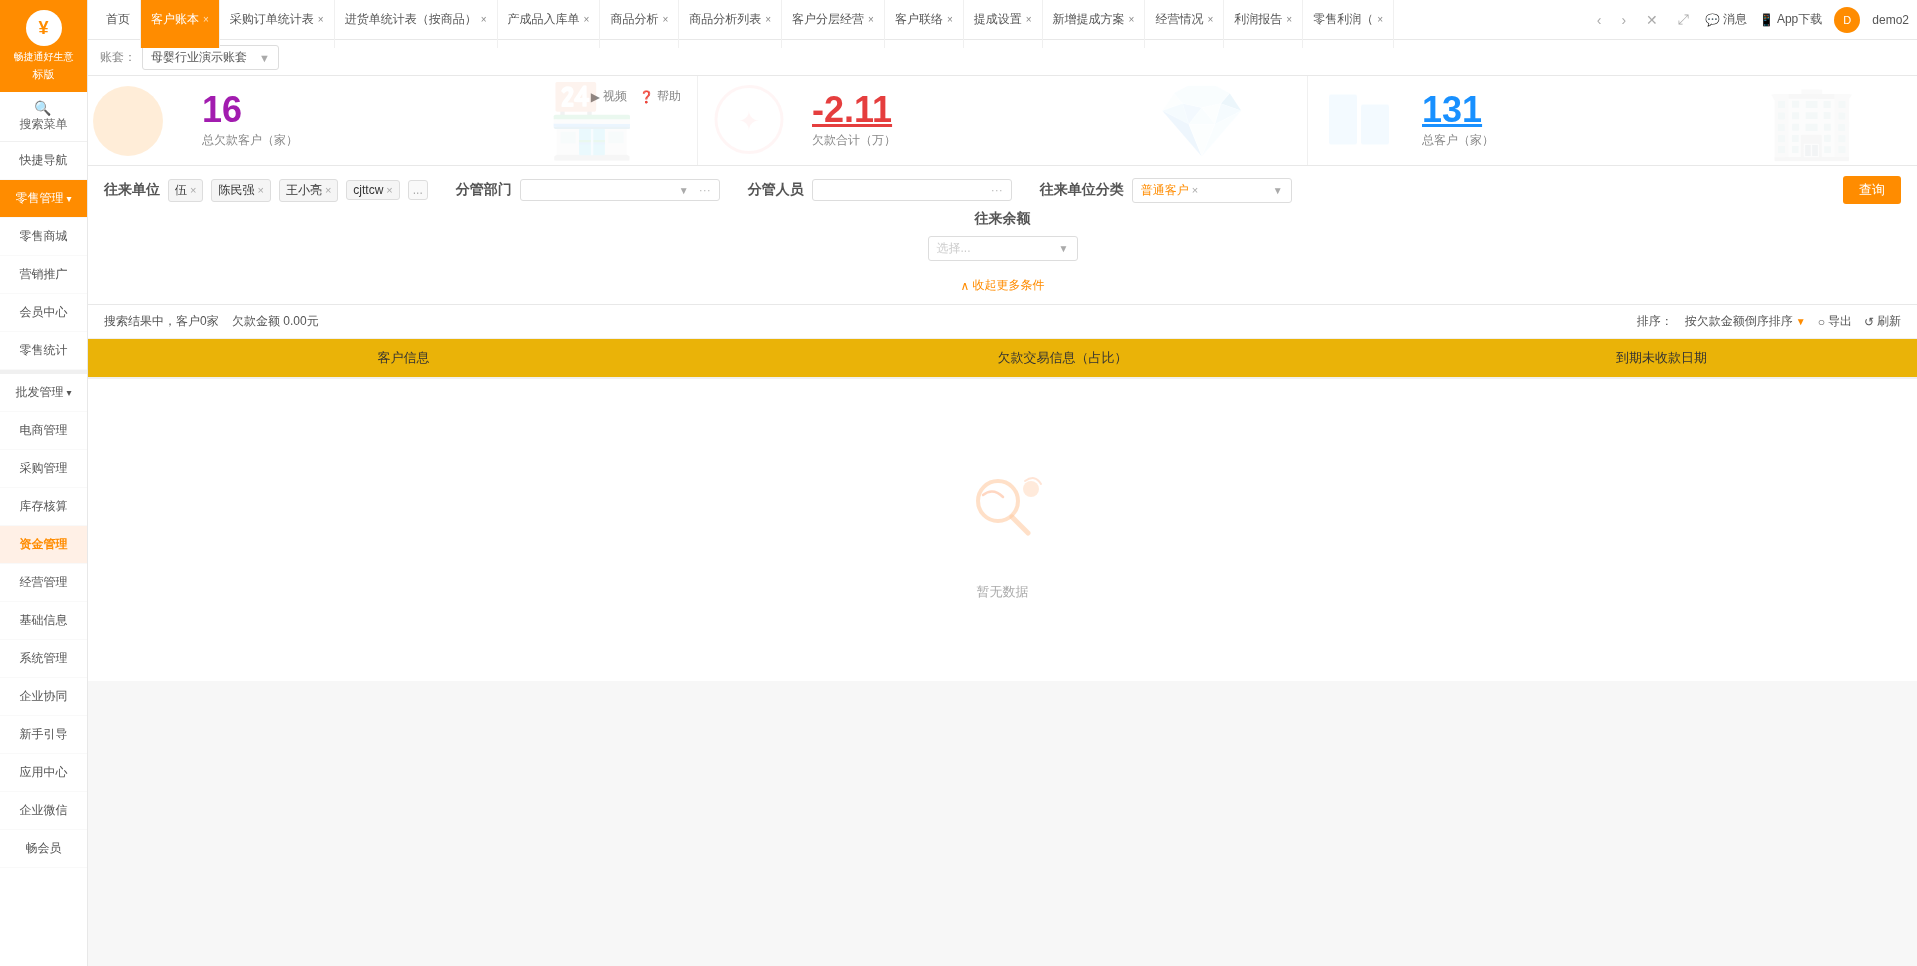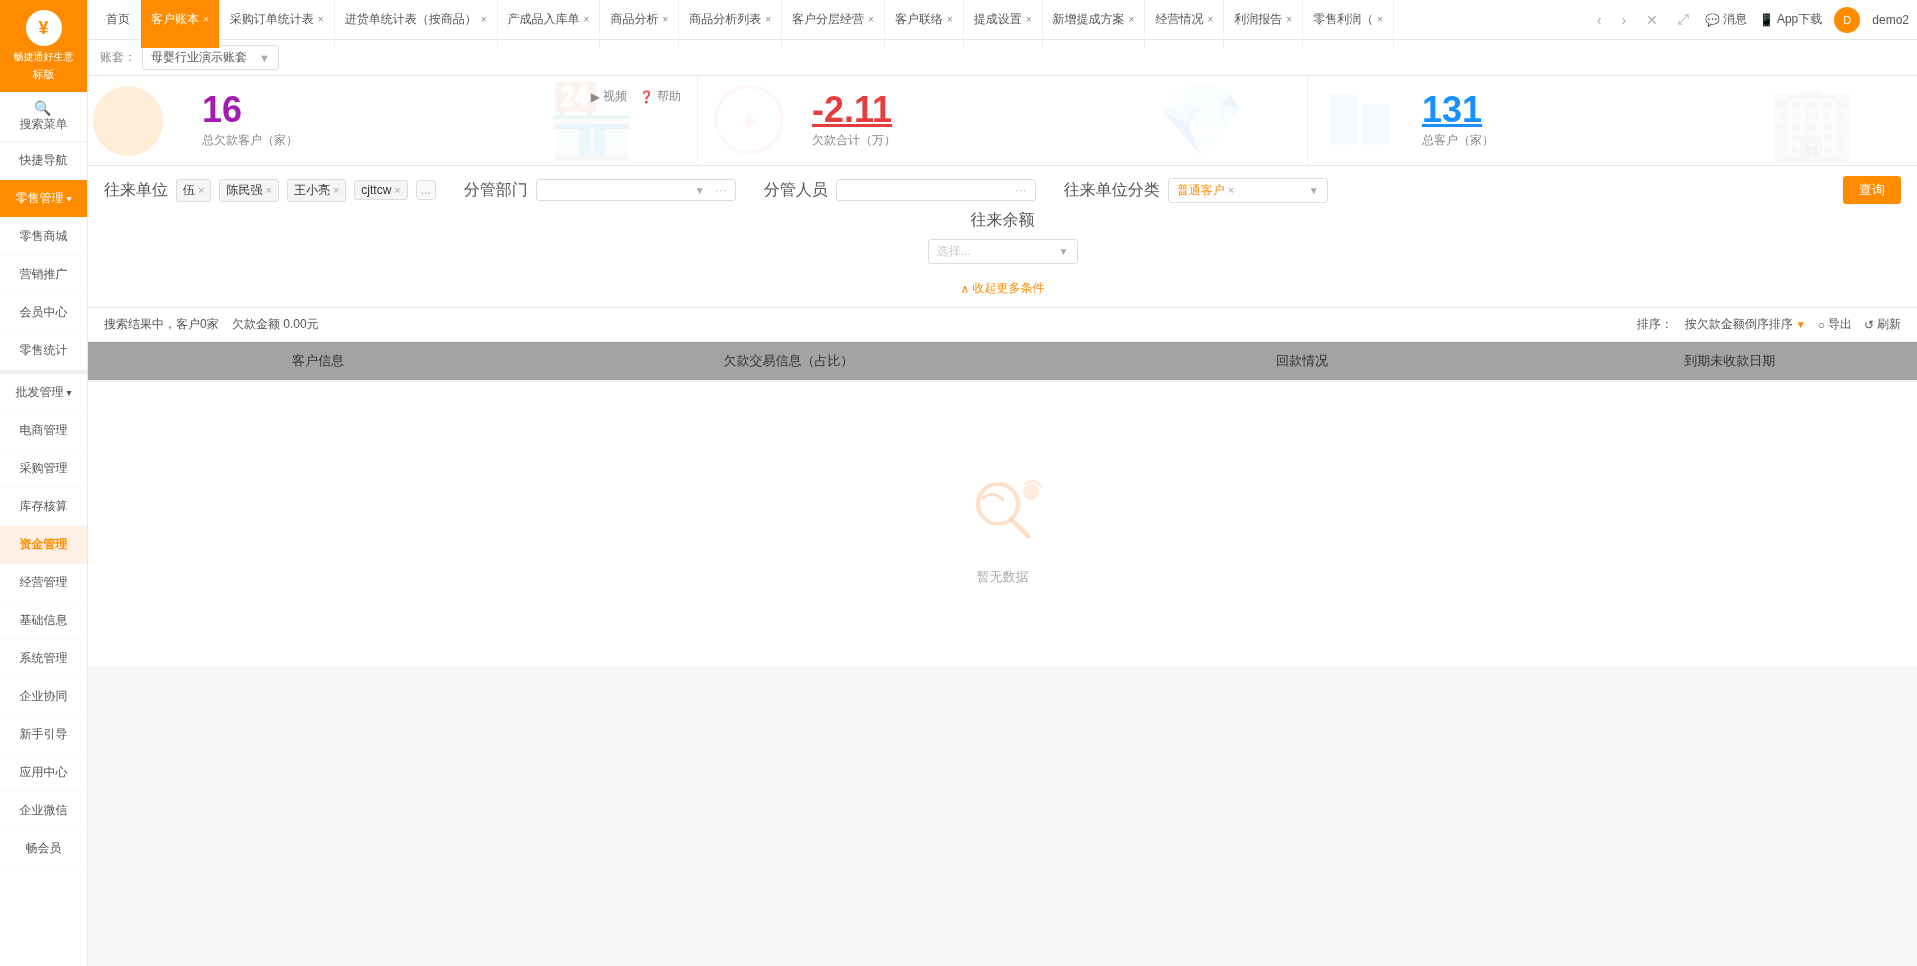--- a/index.html
+++ b/index.html
@@ -46,49 +46,49 @@
     .stat-card:last-child { border-right: none; }
     .stat-card .stat-value { font-size: 32px; font-weight: bold; color: #e53e3e; line-height: 1; }
     .stat-card .stat-value.blue { color: #1890ff; }
     .stat-card .stat-value.red { color: #e53e3e; }
     .stat-card .stat-label { font-size: 12px; color: #888; margin-top: 4px; }
 
     
     .filter-area { background: #fff; padding: 10px 16px; border-bottom: 1px solid #e8e8e8; }
     .filter-row { display: flex; align-items: center; gap: 8px; flex-wrap: wrap; margin-bottom: 6px; }
     .filter-row:last-child { margin-bottom: 0; flex-direction: column; }
-    .filter-label { font-size: 16px; color: #555; white-space: nowrap; }
+    .filter-label { font-size: 14px; color: #555; white-space: nowrap; font-weight: bold; }
     .filter-tag { display: inline-flex; align-items: center; gap: 3px; background: #f5f5f5; border: 1px solid #ddd; border-radius: 3px; padding: 2px 6px; font-size: 12px; color: #333; }
     .filter-tag .remove-btn { cursor: pointer; color: #aaa; font-size: 11px; }
     .filter-more-btn { font-size: 12px; color: #aaa; cursor: pointer; padding: 2px 4px; border: 1px solid #ddd; border-radius: 3px; background: #f9f9f9; }
     .filter-dropdown { display: flex; align-items: center; border: 1px solid #ddd; border-radius: 3px; padding: 3px 8px; background: #fff; font-size: 12px; min-width: 120px; cursor: pointer; gap: 6px; }
     .filter-dropdown .arrow { color: #aaa; font-size: 10px; margin-left: auto; }
     .filter-collapse { display: flex; align-items: center; gap: 3px; font-size: 12px; color: #ff8c00; cursor: pointer; }
     .query-btn { background: #ff8c00; color: #fff; border: none; border-radius: 3px; padding: 5px 16px; font-size: 13px; cursor: pointer; }
 
     
     .table-area { background: #fff; margin: 0; text-align: center; }
     .table-toolbar { display: flex; align-items: center; justify-content: space-between; padding: 8px 16px; border-bottom: 1px solid #f0f0f0; }
     .table-toolbar-left { font-size: 12px; color: #555; }
     .table-toolbar-right { display: flex; align-items: center; gap: 12px; font-size: 12px; color: #555; }
     .sort-btn { cursor: pointer; display: flex; align-items: center; gap: 3px; }
     .sort-btn .arrow { font-size: 10px; color: #ff8c00; }
     .action-btn { cursor: pointer; display: flex; align-items: center; gap: 3px; color: #555; }
 
     
-    .table-header { display: flex; align-items: center; padding: 10px 16px; border-bottom: 2px solid #f0f0f0; background: #a3a3a3; }
+    .table-header { display: flex; align-items: center; padding: 10px 16px; border-bottom: 2px solid #f0f0f0; background: #eab308; }
     .th { font-size: 13px; color: #333; font-weight: 500; }
     .th-customer { flex: 2.5; }
     .th-arrears { flex: 3; }
     .th-repayment { flex: 3; }
     .th-date { flex: 2; }
 
     
     .empty-state { display: flex; flex-direction: column; align-items: center; justify-content: center; padding: 80px 0; }
-    .empty-state .empty-text { font-size: 13px; color: #aaa; margin-top: 6px; }
+    .empty-state .empty-text { font-size: 13px; color: #aaa; margin-top: 24px; }
 
     
     ::-webkit-scrollbar { width: 6px; height: 6px; }
     ::-webkit-scrollbar-track { background: #f1f1f1; }
     ::-webkit-scrollbar-thumb { background: #ccc; border-radius: 3px; }
 
     .tag-selected { background: #fff0e6; border-color: #ffbb85; color: #ff8c00; }
   </style>
 </head>
 <body>
@@ -391,21 +391,20 @@
           <div class="action-btn">
             <span>↺</span>
             <span>刷新</span>
           </div>
         </div>
       </div>
 
       <div class="table-header">
         <div class="th th-customer">客户信息</div>
         <div class="th th-arrears">欠款交易信息（占比）</div>
-        <div class="th th-repayment">回款情况</div>
         <div class="th th-date">到期未收款日期</div>
       </div>
 
       <div class="empty-state">
         <div style="width:100px; height:100px; position:relative;">
           
           <svg width="100" height="100" viewBox="0 0 100 100" fill="none" xmlns="http://www.w3.org/2000/svg">
             <ellipse cx="50" cy="50" rx="48" ry="48" fill="none"></ellipse>
             <circle cx="45" cy="42" r="20" stroke="#ffcba4" stroke-width="4" fill="none" opacity="0.6"></circle>
             <line x1="59" y1="58" x2="75" y2="74" stroke="#ffcba4" stroke-width="5" stroke-linecap="round" opacity="0.6"></line>

